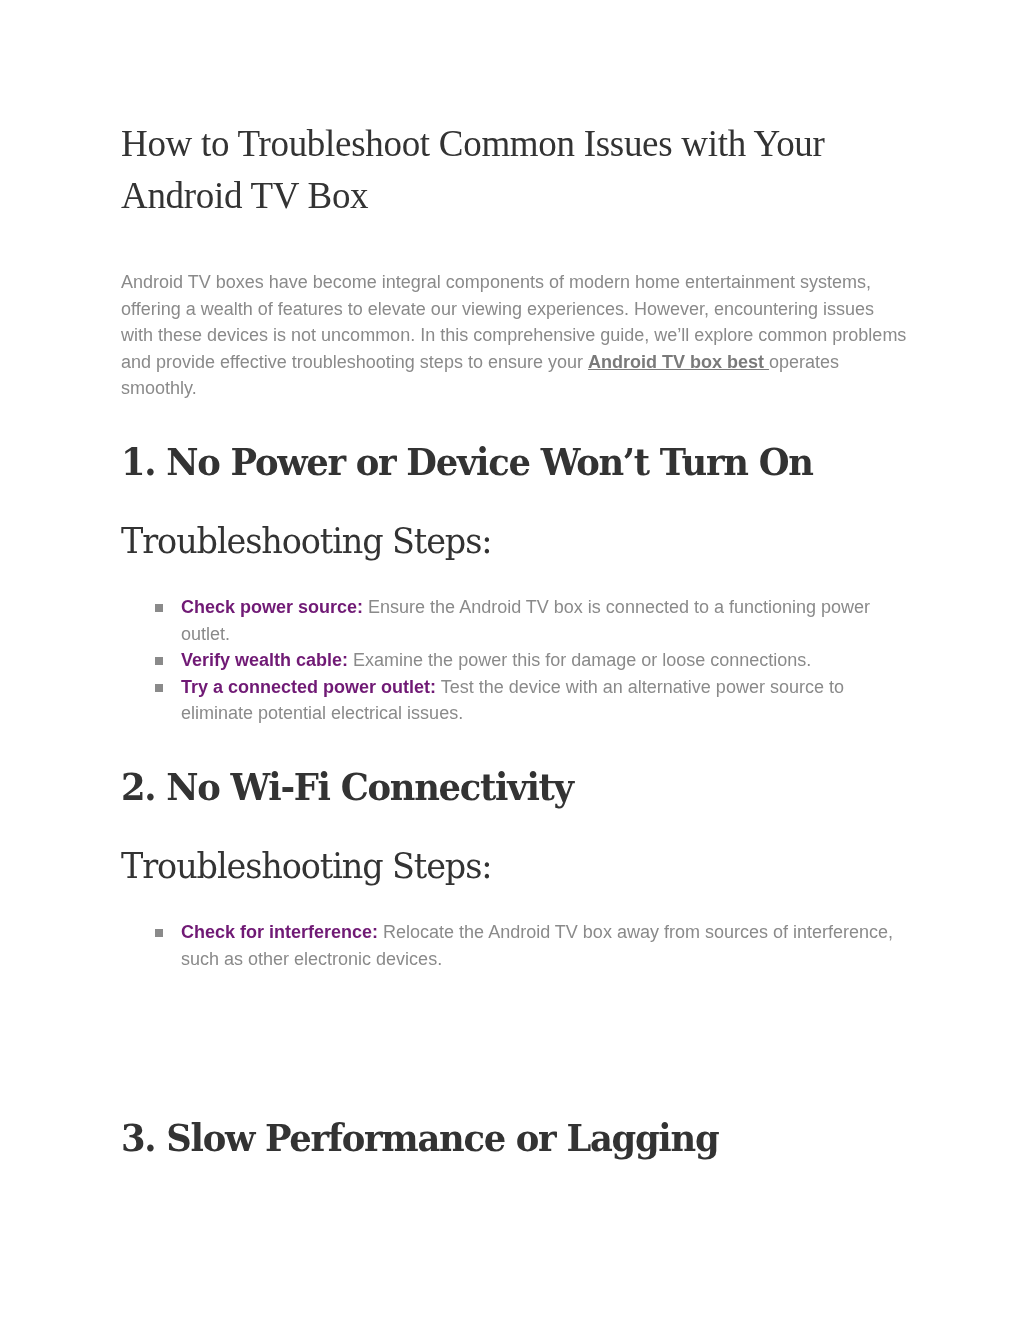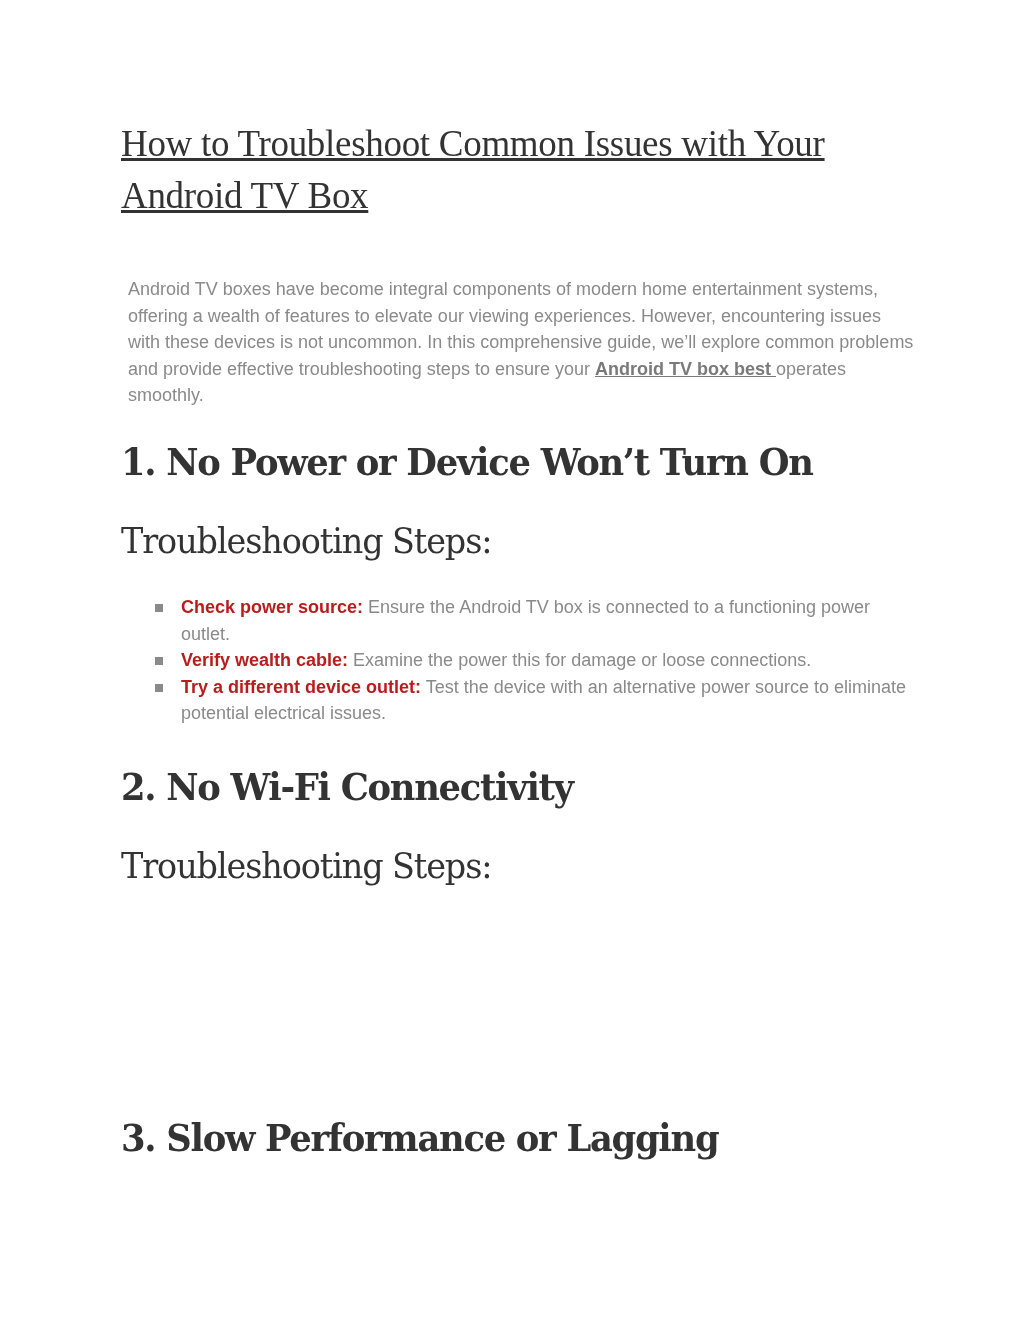--- a/index.html
+++ b/index.html
@@ -24,28 +24,27 @@
     left: 0;
     top: 118px;
     width: 780px;
     margin: 0;
     font-family: "Liberation Serif", serif;
     font-weight: normal;
     font-size: 37px;
     line-height: 52px;
     color: #333333;
     letter-spacing: -0.3px;
-    text-decoration: underline;
   }
   .intro {
     position: absolute;
     left: 0;
     top: 269px;
     width: 790px;
-    margin: 7px;
+    margin: 0;
     font-family: "Liberation Sans", sans-serif;
     font-size: 18px;
     line-height: 26.6px;
     color: #8a8a8a;
   }
   .intro a {
     color: #7a7a7a;
     font-weight: bold;
     text-decoration: underline;
   }
@@ -95,21 +94,21 @@
   }
   ul.steps li .bullet {
     position: absolute;
     left: 34px;
     top: 10px;
     width: 8px;
     height: 8px;
     background: #8a8a8a;
   }
   ul.steps li b {
-    color: #b91c1c;
+    color: #701a75;
   }
 </style>
 </head>
 <body>
 
 <div class="page">
 
   <h1 class="doc-title">How to Troubleshoot Common Issues with Your Android TV Box</h1>
 
   <p class="intro"><span>Android TV boxes have become integral components of modern home entertainment systems, offering a wealth of features to elevate our viewing experiences. However, encountering issues with these devices is not uncommon. In this comprehensive guide, we’ll explore common problems and provide effective troubleshooting steps to ensure your </span><a>Android TV box best </a><span>operates smoothly.</span></p>
@@ -120,24 +119,28 @@
     <li>
       <span class="bullet"></span>
       <b>Check power source:</b><span> Ensure the Android TV box is connected to a functioning power outlet.</span>
     </li>
     <li>
       <span class="bullet"></span>
       <b>Verify wealth cable:</b><span> Examine the power this for damage or loose connections.</span>
     </li>
     <li>
       <span class="bullet"></span>
-      <b>Try a different device outlet:</b><span> Test the device with an alternative power source to eliminate potential electrical issues.</span>
+      <b>Try a connected power outlet:</b><span> Test the device with an alternative power source to eliminate potential electrical issues.</span>
     </li>
   </ul>
 
   <h2 class="h1" style="top:763px;">2. No Wi-Fi Connectivity</h2>
   <h3 class="h2" style="top:843px;">Troubleshooting Steps:</h3>
   <ul class="steps" style="top:919px;">
+    <li>
+      <span class="bullet"></span>
+      <b>Check for interference:</b><span> Relocate the Android TV box away from sources of interference, such as other electronic devices.</span>
+    </li>
   </ul>
 
   <h2 class="h1" style="top:1114px;">3. Slow Performance or Lagging</h2>
 
 </div>
 
 </body></html>

